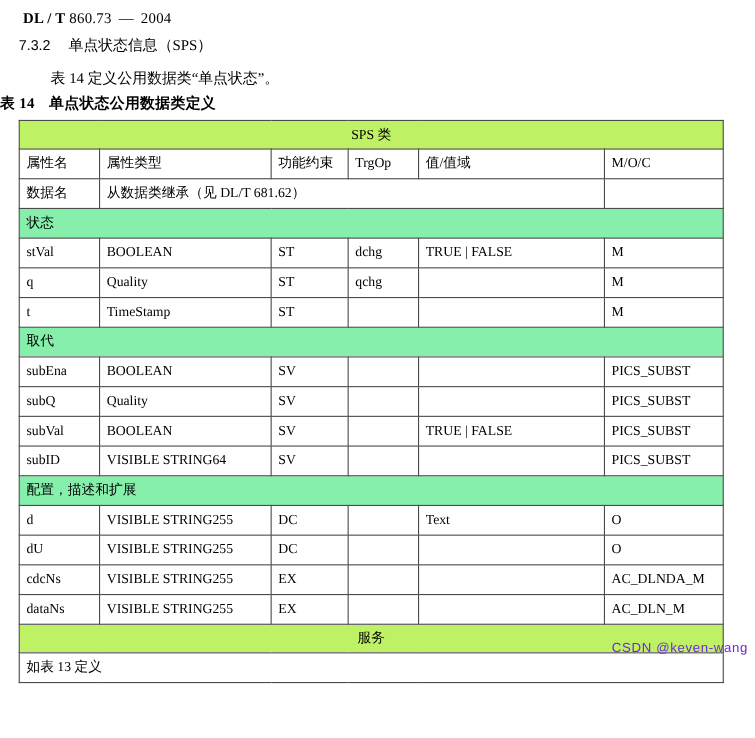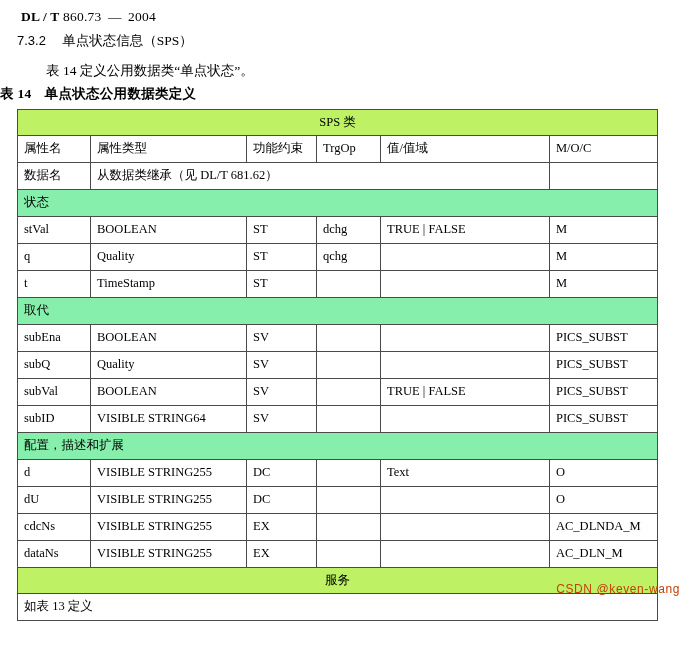--- a/index.html
+++ b/index.html
@@ -123,21 +123,21 @@
   col.c-val    { width: 169px; }
   col.c-moc    { width: 108px; }
 
   
   .watermark {
     position: absolute;
     right: 6px;
     bottom: 8px;
     font-family: "Liberation Sans", "DejaVu Sans", sans-serif;
     font-size: 12px;
-    color: #c2410c;
+    color: #6d28d9;
     letter-spacing: 0.6px;
     white-space: nowrap;
     user-select: none;
   }
 </style>
 </head>
 <body>
 
 <div class="page">
 

